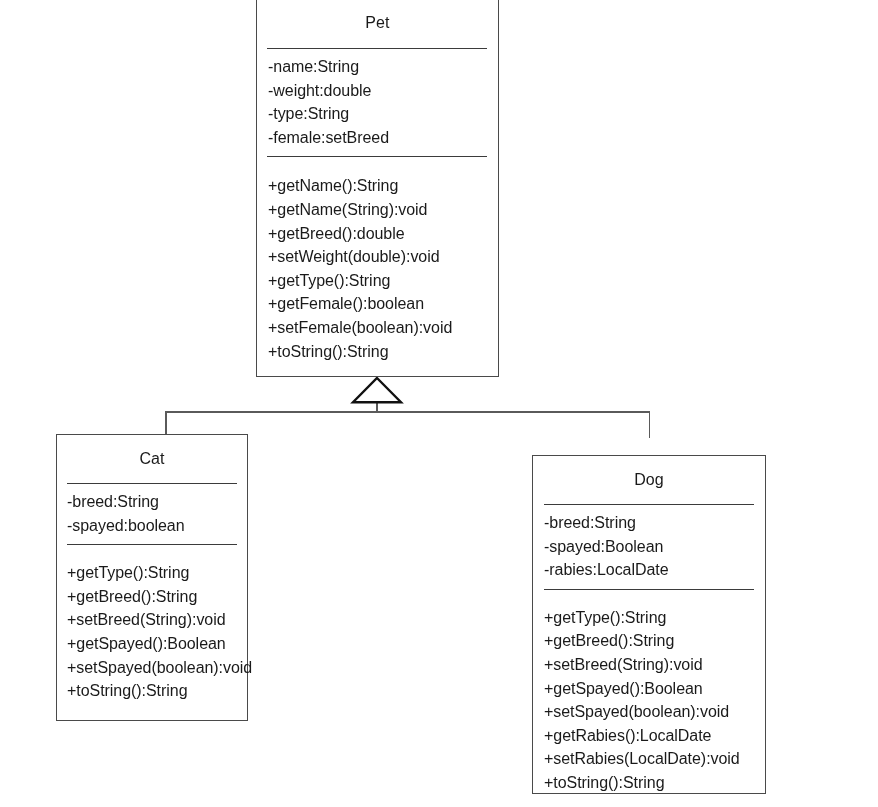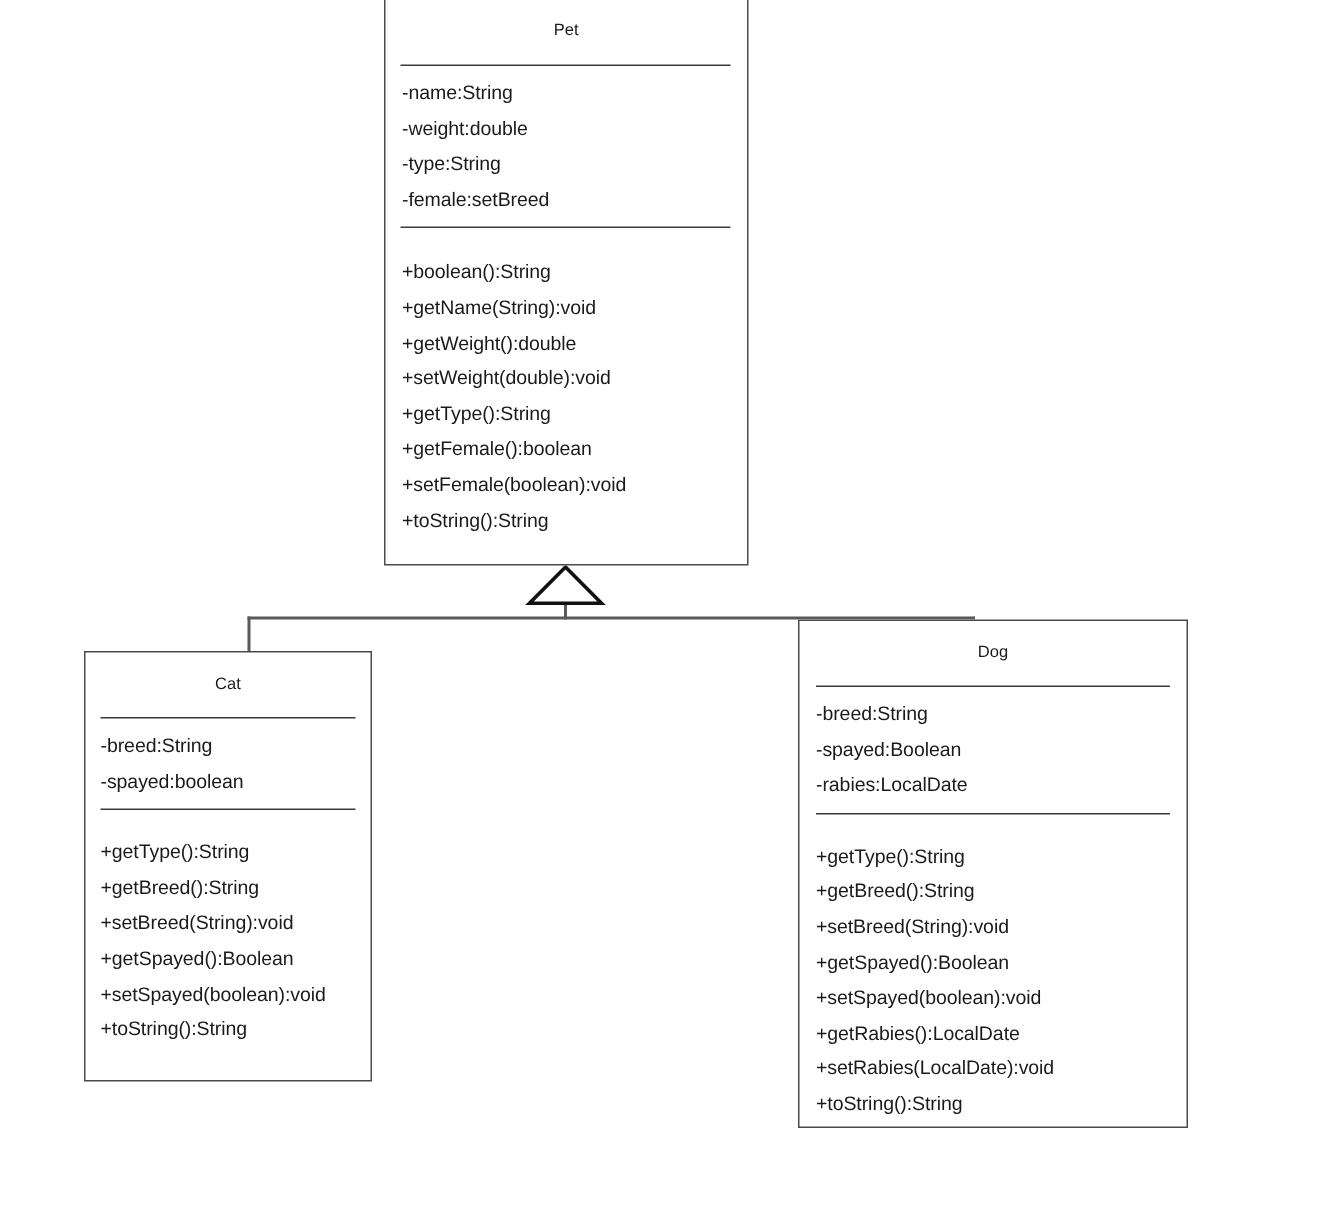--- a/index.html
+++ b/index.html
@@ -23,31 +23,31 @@
   
   .uml-class {
     position: absolute;
     box-sizing: border-box;
     background: #ffffff;
     border: 1.4px solid #4a4a4a;
     z-index: 3;
   }
   .uml-title {
     text-align: center;
-    font-size: 11px;
+    font-size: 16px;
     color: #1a1a1a;
     line-height: 1;
     letter-spacing: 0.1px;
   }
   .uml-divider {
     height: 0;
     border-top: 1.5px solid #3b3b3b;
   }
   .uml-compartment {
-    font-size: 13px;
+    font-size: 16px;
     color: #1a1a1a;
   }
   .uml-member {
     white-space: pre;
     line-height: 23.6px;
     letter-spacing: -0.05px;
   }
 
   
   #class-pet {
@@ -71,22 +71,22 @@
   }
   #class-cat .uml-title { margin-top: 16px; }
   #class-cat .divider-attrs { margin: 16px 10px 0 10px; }
   #class-cat .compartment-attrs { padding: 6px 0 0 10px; }
   #class-cat .divider-methods { margin: 7px 10px 0 10px; }
   #class-cat .compartment-methods { padding: 16px 0 0 10px; }
 
   
   #class-dog {
     left: 532px;
-    top: 413px;
-    width: 260px;
+    top: 455px;
+    width: 234px;
     height: 339px;
   }
   #class-dog .uml-title { margin-top: 16px; }
   #class-dog .divider-attrs { margin: 16px 11px 0 11px; }
   #class-dog .compartment-attrs { padding: 6px 0 0 11px; }
   #class-dog .divider-methods { margin: 7px 11px 0 11px; }
   #class-dog .compartment-methods { padding: 16px 0 0 11px; }
 
   
   .conn-line {
@@ -141,23 +141,23 @@
     <div class="uml-title">Pet</div>
     <div class="uml-divider divider-attrs"></div>
     <div class="uml-compartment compartment-attrs">
       <div class="uml-member">-name:String</div>
       <div class="uml-member">-weight:double</div>
       <div class="uml-member">-type:String</div>
       <div class="uml-member">-female:setBreed</div>
     </div>
     <div class="uml-divider divider-methods"></div>
     <div class="uml-compartment compartment-methods">
-      <div class="uml-member">+boolean():String</div>
+      <div class="uml-member">+getName():String</div>
       <div class="uml-member">+getName(String):void</div>
-      <div class="uml-member">+getWeight():double</div>
+      <div class="uml-member">+getBreed():double</div>
       <div class="uml-member">+setWeight(double):void</div>
       <div class="uml-member">+getType():String</div>
       <div class="uml-member">+getFemale():boolean</div>
       <div class="uml-member">+setFemale(boolean):void</div>
       <div class="uml-member">+toString():String</div>
     </div>
   </div>
 
   <svg id="generalization-triangle" viewBox="0 0 54 30">
     <polygon points="27,3 51,27.2 3,27.2" fill="#ffffff" stroke="#111111" stroke-width="2.4" stroke-linejoin="miter"></polygon>

